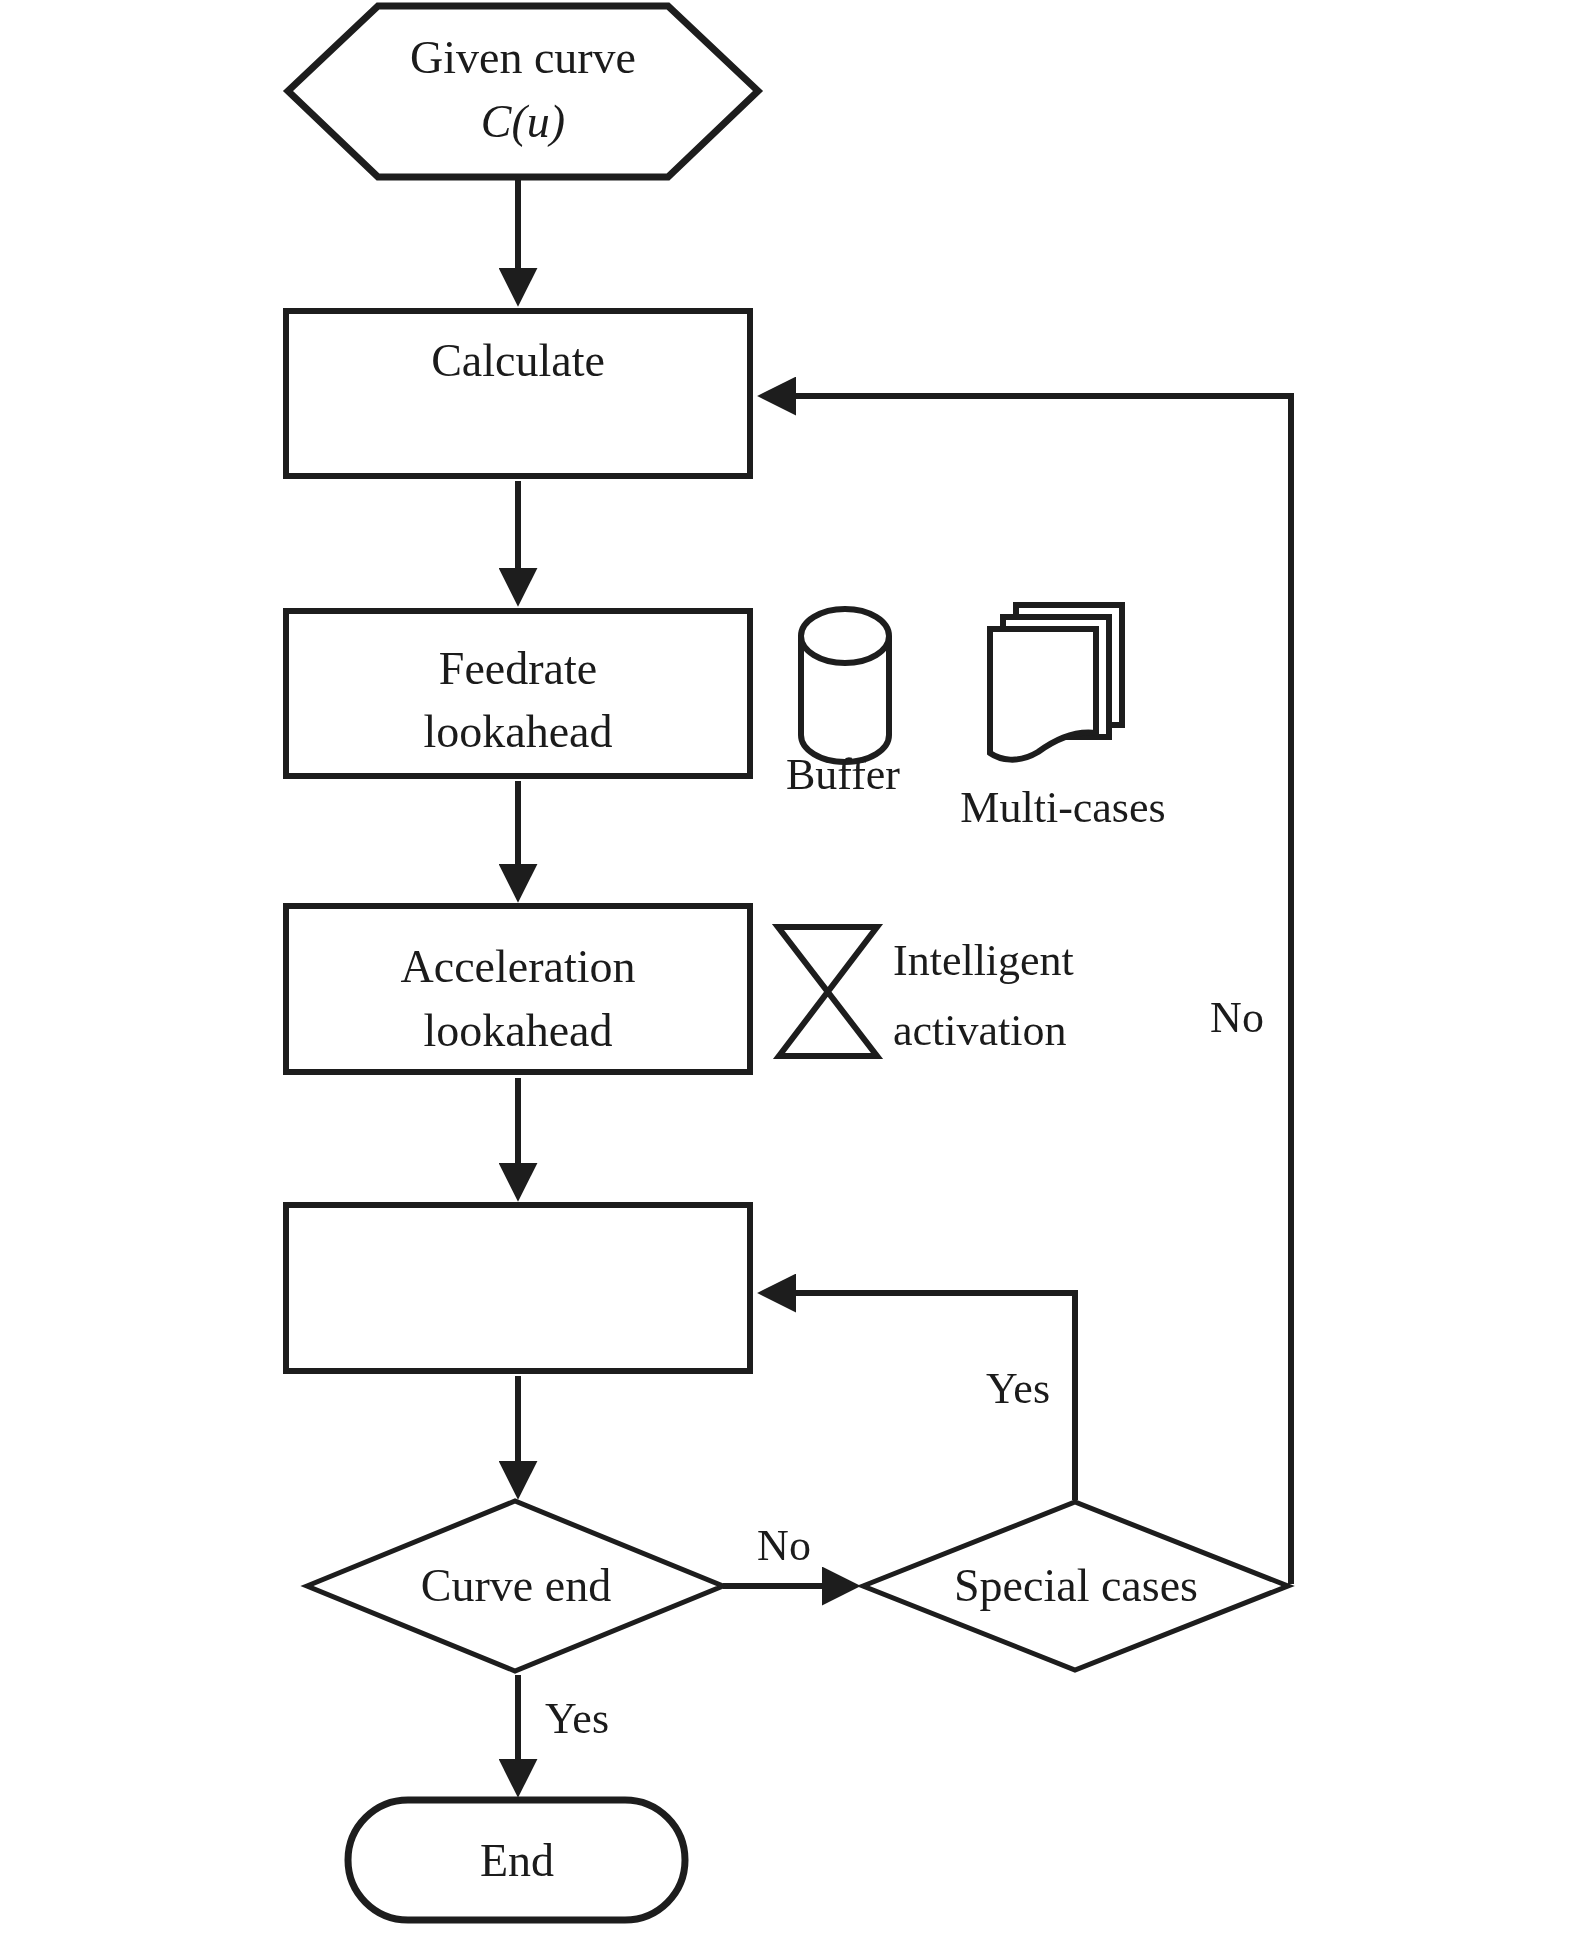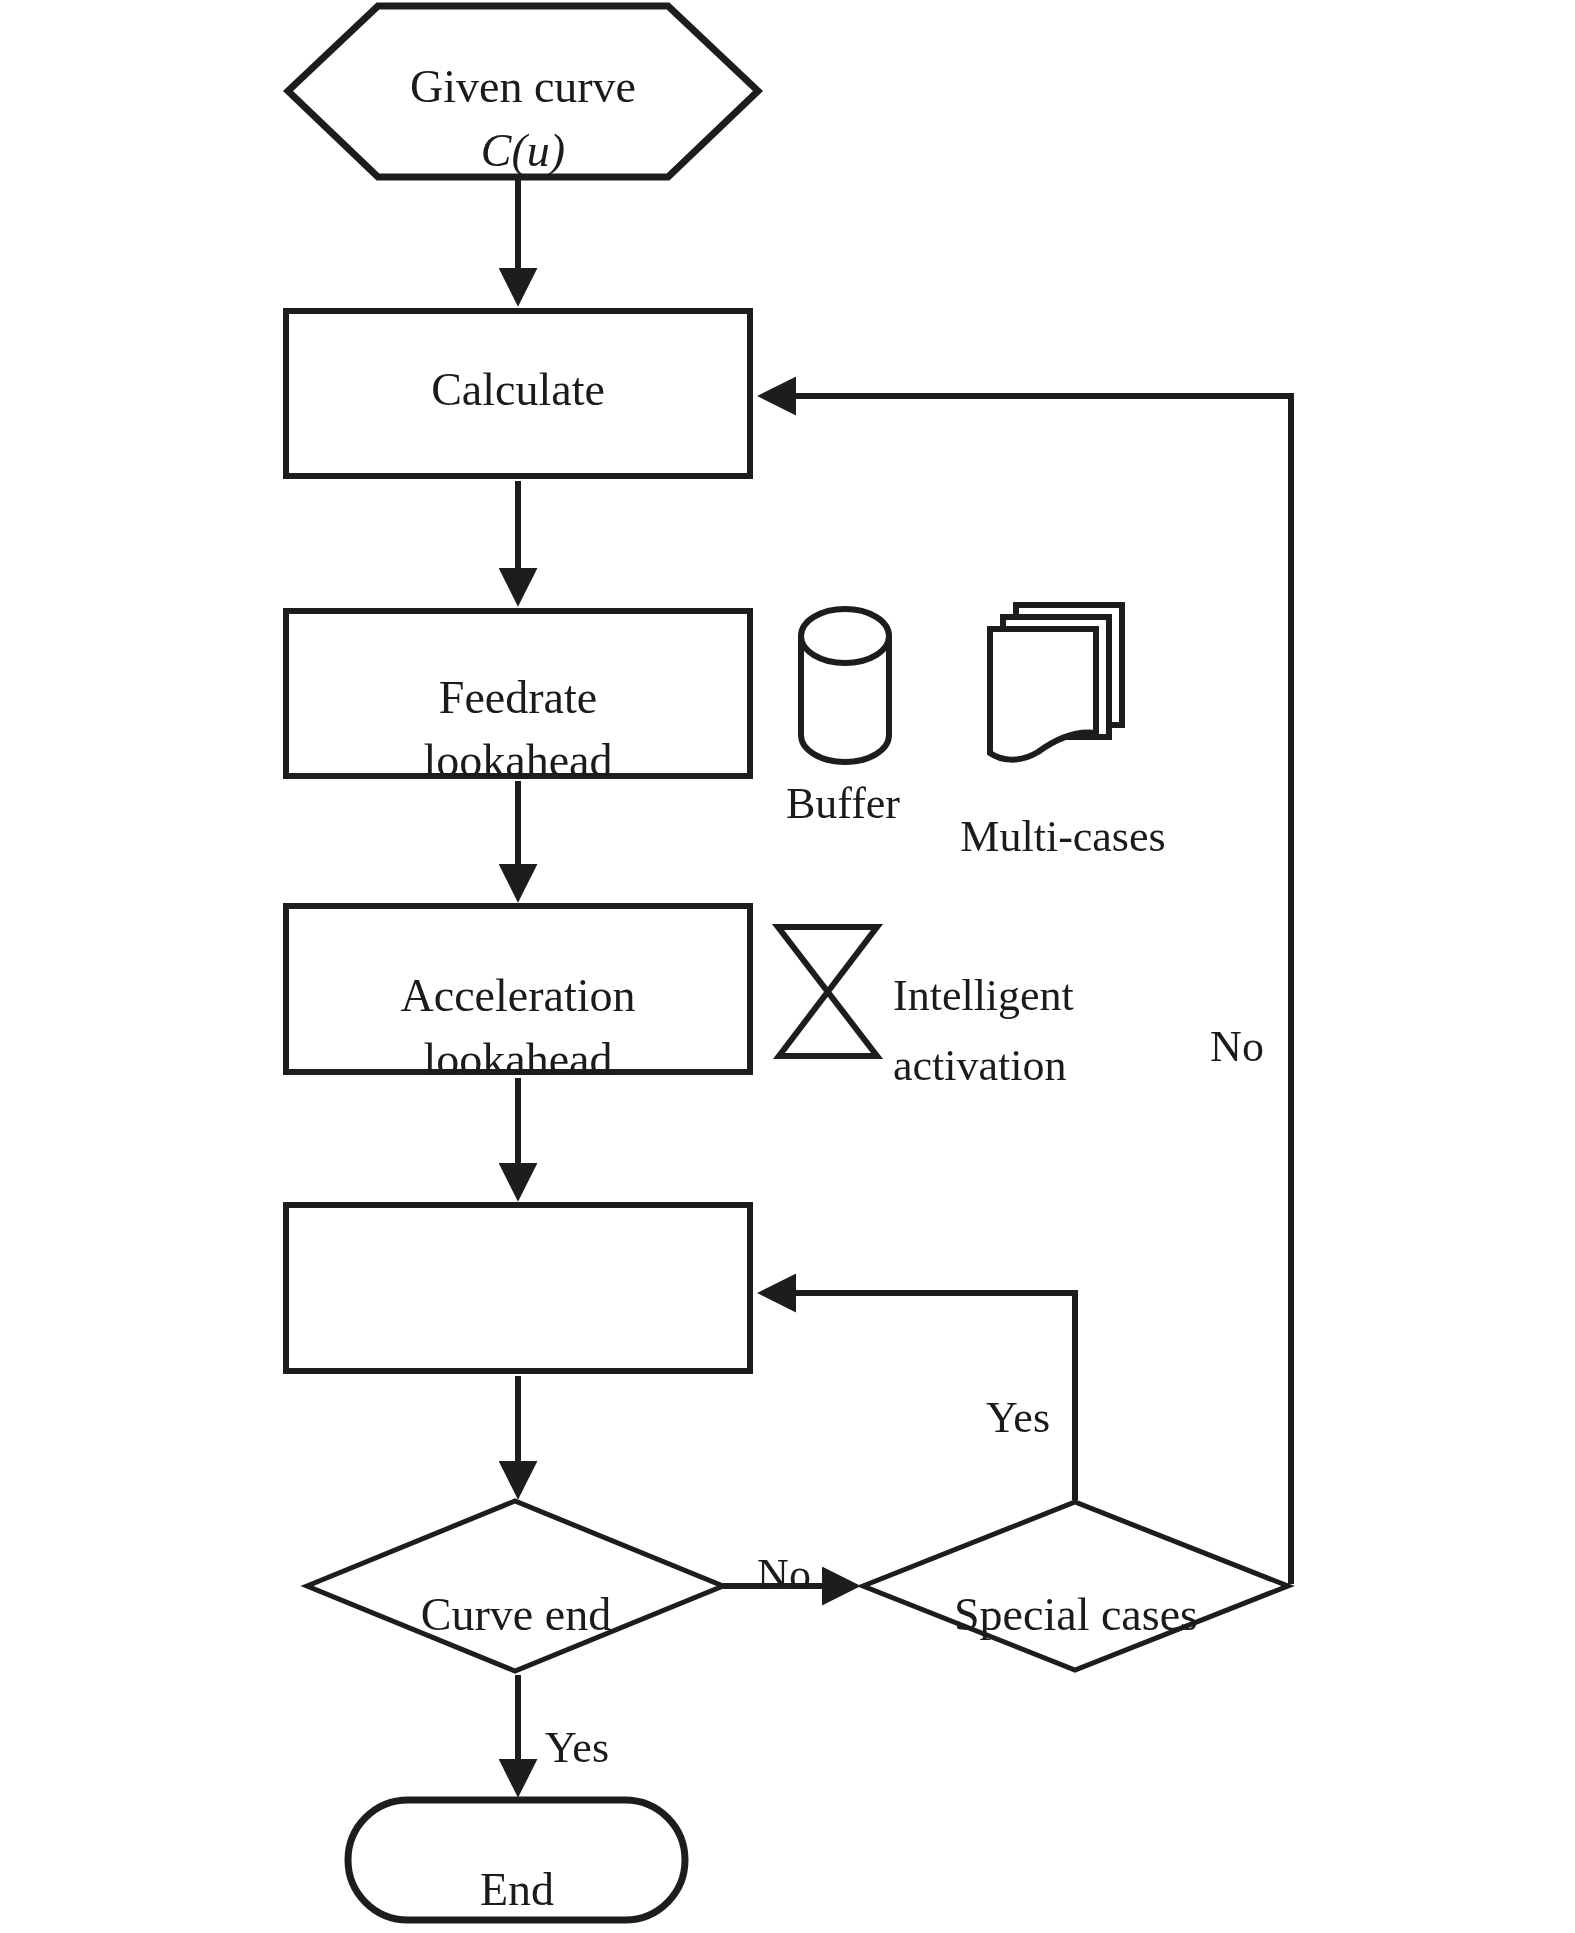--- a/index.html
+++ b/index.html
@@ -17,22 +17,22 @@
     left: 0; top: 0;
     width: 1575px; height: 1933px;
   }
   .lbl {
     position: absolute;
     white-space: nowrap;
     color: #1b1b1b;
     font-size: 46px;
     line-height: 1;
   }
-  .ctr { transform: translate(-50%, -50%); text-align: center; margin-top: 29px; }
-  .vctr { transform: translate(0, -50%); margin-top: 35px; }
+  .ctr { transform: translate(-50%, -50%); text-align: center; }
+  .vctr { transform: translate(0, -50%); }
   .it { font-style: italic; }
   .side { font-size: 44px; }
 </style>
 </head>
 <body>
 
 <div class="canvas">
 
   <svg class="shapes" viewBox="0 0 1575 1933" xmlns="http://www.w3.org/2000/svg">
     <defs>

